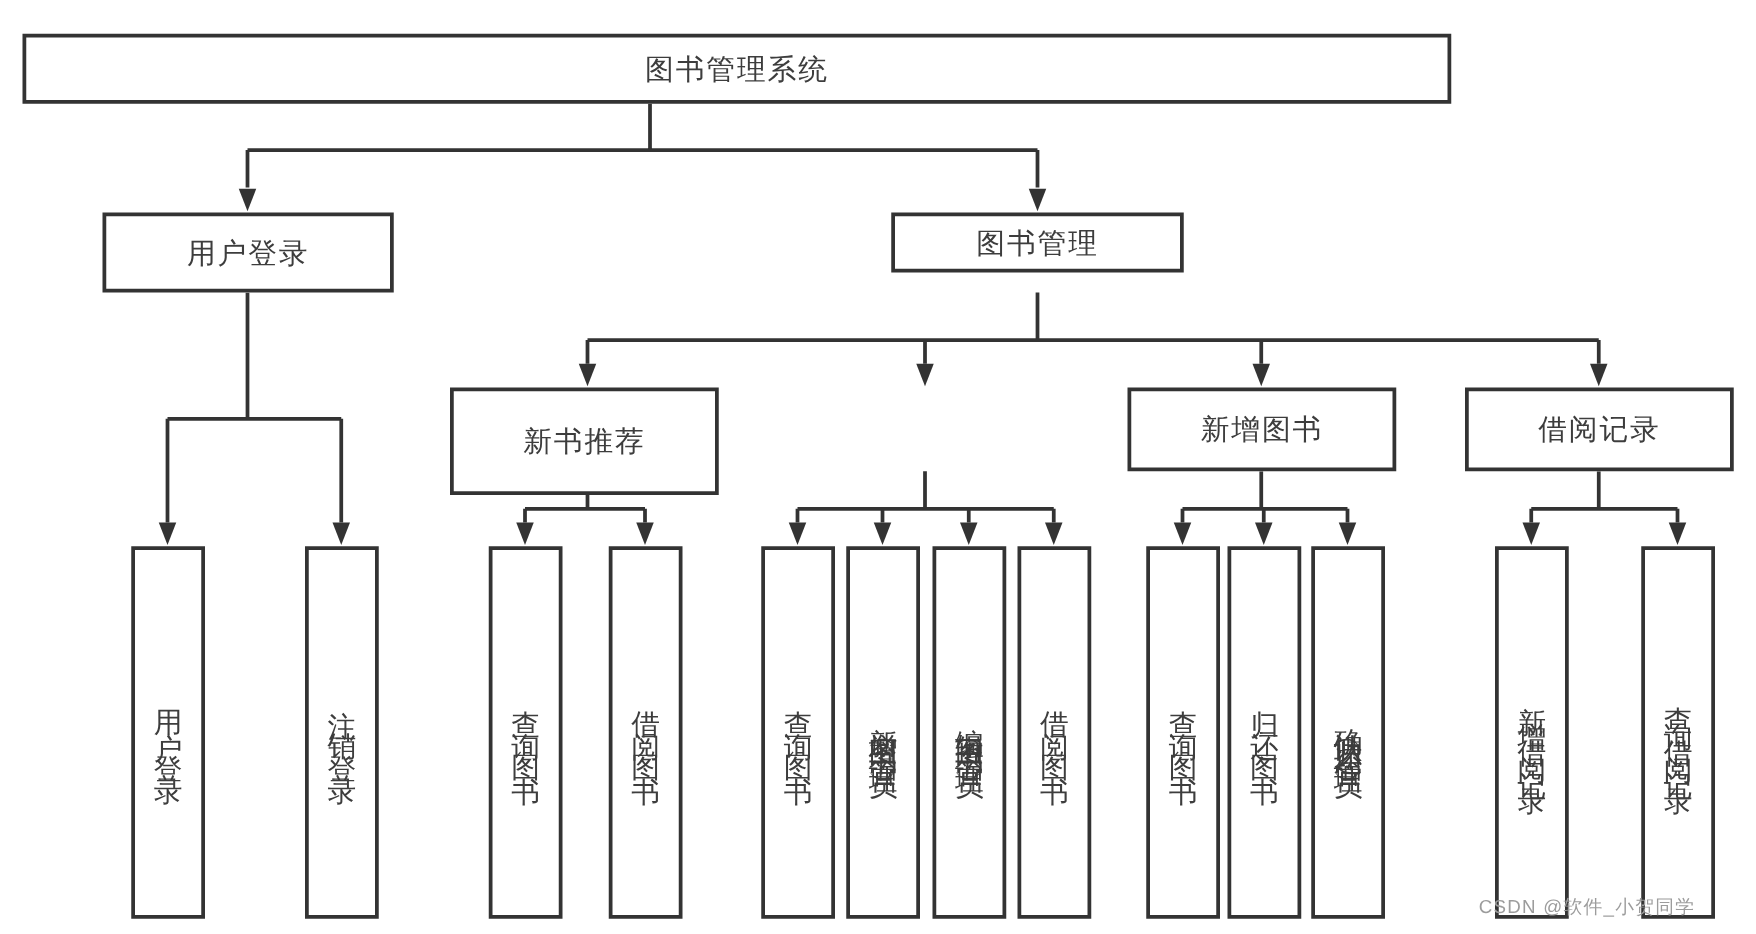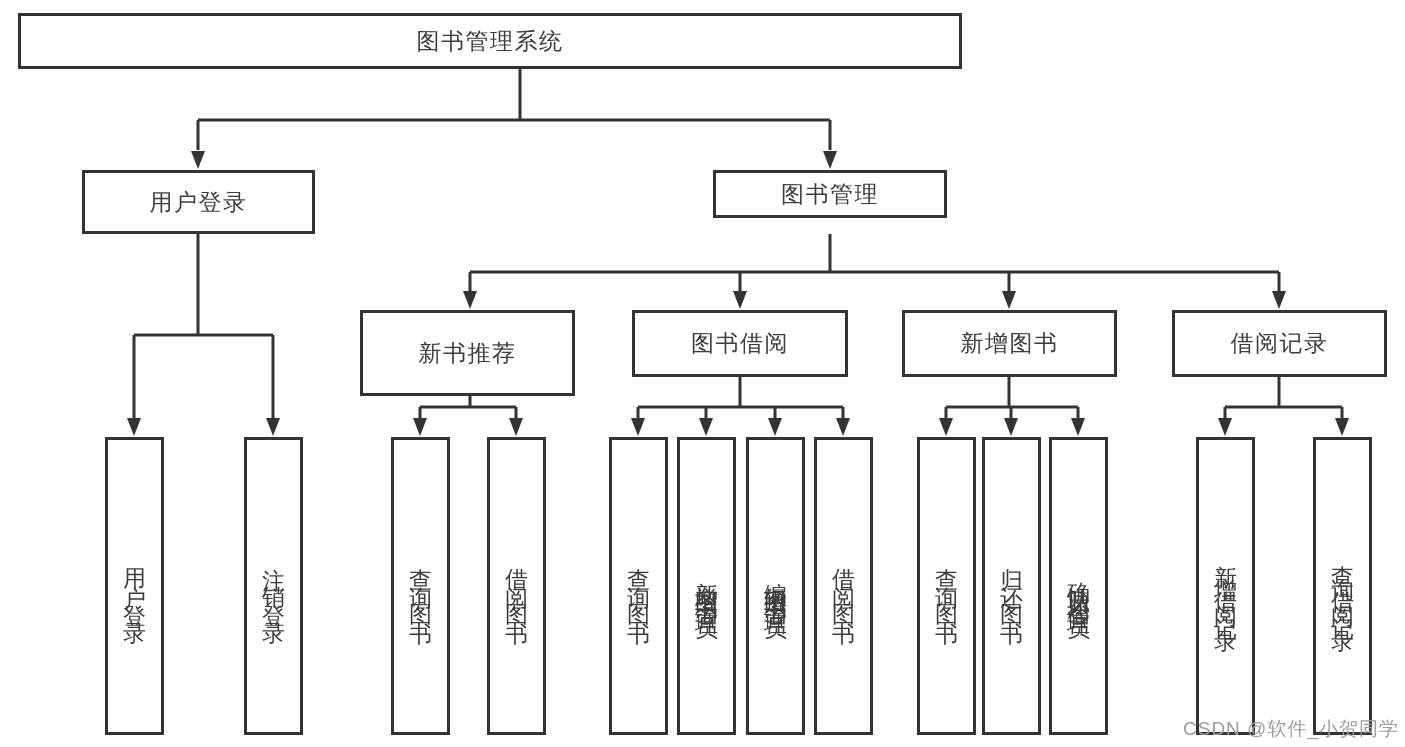--- a/index.html
+++ b/index.html
@@ -17,21 +17,21 @@
     font-size:23px; color:var(--text); letter-spacing:1.5px; white-space:nowrap;
   }
   .vbox {
     position:absolute; box-sizing:border-box; border:3px solid var(--line);
     background:#ffffff; width:59px; height:298px; top:437px;
     display:flex; align-items:center; justify-content:center;
     font-size:23px; color:var(--text);
   }
   .vtext { writing-mode:vertical-rl; text-orientation:mixed; white-space:nowrap; line-height:1; }
   .watermark {
-    position:absolute; left:1183px; top:716px; font-size:19px;
+    position:absolute; left:1183px; top:716px; font-size:15px;
     color:var(--wm); letter-spacing:1px; white-space:nowrap; z-index:5;
   }
 </style>
 </head>
 <body>
 
 <div class="stage" style="--line: #333333; --text: #3d3d3d; --wm: #9c9c9c;">
 
   <svg class="connectors" viewBox="0 0 1405 747">
     <g>
@@ -69,36 +69,33 @@
       <polygon class="ahead" points="1004,418 1018,418 1011,436"></polygon>
       <polygon class="ahead" points="1071,418 1085,418 1078,436"></polygon>
     </g>
     <g>
       <path class="cline" d="M1279 377 V407 M1225 407 H1342 M1225 407 V418 M1342 407 V418"></path>
       <polygon class="ahead" points="1218,418 1232,418 1225,436"></polygon>
       <polygon class="ahead" points="1335,418 1349,418 1342,436"></polygon>
     </g>
   </svg>
 
-  <div class="hbox" style="left:18px; top:13px; width:944px; height:56px">
+  <div class="hbox" style="left:18px; top:27px; width:1143px; height:56px">
     <span>图书管理系统</span>
   </div>
 
   <div class="hbox" style="left:82px; top:170px; width:233px; height:64px">
     <span>用户登录</span>
   </div>
   <div class="hbox" style="left:713px; top:170px; width:234px; height:48px">
     <span>图书管理</span>
   </div>
 
   <div class="hbox" style="left:360px; top:310px; width:215px; height:86px">
     <span>新书推荐</span>
-  </div>
-  <div class="hbox" style="left:632px; top:310px; width:216px; height:67px">
-    <span>图书借阅</span>
   </div>
   <div class="hbox" style="left:902px; top:310px; width:215px; height:67px">
     <span>新增图书</span>
   </div>
   <div class="hbox" style="left:1172px; top:310px; width:215px; height:67px">
     <span>借阅记录</span>
   </div>
 
   <div class="vbox" style="left:105px">
     <span class="vtext" style="letter-spacing: 18px;">用户登录</span>

